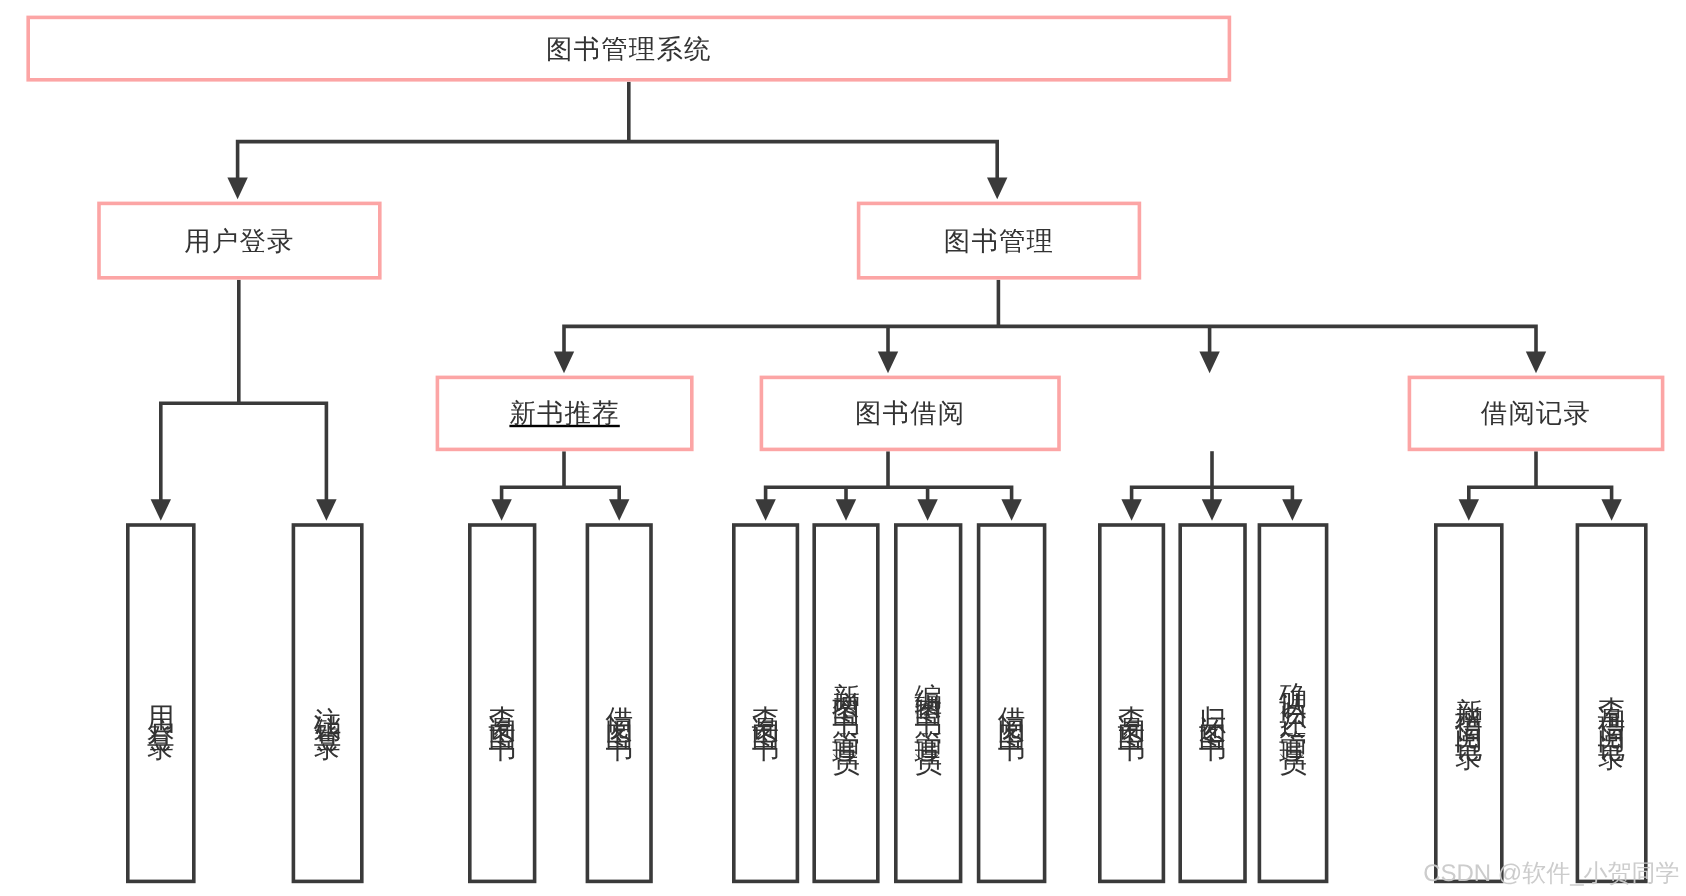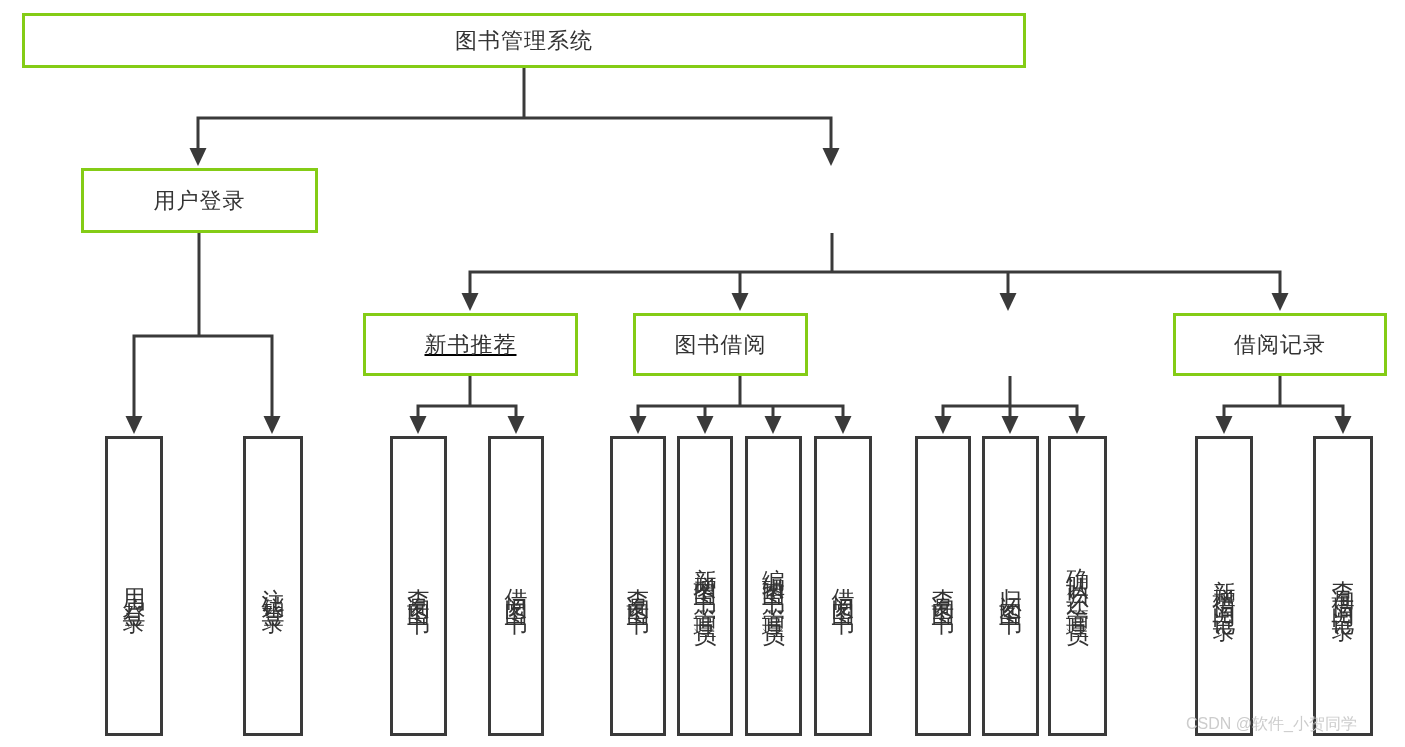--- a/index.html
+++ b/index.html
@@ -12,21 +12,21 @@
     overflow: hidden;
   }
   .connectors {
     position: absolute;
     left: 0; top: 0;
     width: 1405px; height: 747px;
   }
   .node {
     position: absolute;
     box-sizing: border-box;
-    border: 3px solid #84cc16;
+    border: 3px solid #fca5a5;
     background: #ffffff;
     display: flex;
     align-items: center;
     justify-content: center;
   }
   .node .lbl {
     color: #333333;
     font-size: 22px;
     letter-spacing: 1px;
     white-space: nowrap;
@@ -47,21 +47,21 @@
     text-orientation: mixed;
     color: #333333;
     font-size: 23px;
     letter-spacing: 8px;
     line-height: 1;
   }
   .watermark {
     position: absolute;
     left: 1186px;
     top: 714px;
-    font-size: 16px;
+    font-size: 20px;
     color: rgba(201,201,201,0.95);
     white-space: nowrap;
     z-index: 10;
   }
 </style>
 </head>
 <body>
 
 <div class="stage">
 
@@ -116,25 +116,28 @@
     </g>
   </svg>
 
   <div class="node" style="left:22px; top:13px; width:1004px; height:55px;">
     <span class="lbl">图书管理系统</span>
   </div>
 
   <div class="node" style="left:81px; top:168px; width:237px; height:65px;">
     <span class="lbl">用户登录</span>
   </div>
+  <div class="node" style="left:714px; top:168px; width:237px; height:65px;">
+    <span class="lbl">图书管理</span>
+  </div>
 
   <div class="node" style="left:363px; top:313px; width:215px; height:63px;text-decoration:underline;">
     <span class="lbl">新书推荐</span>
   </div>
-  <div class="node" style="left:633px; top:313px; width:175px; height:63px;">
+  <div class="node" style="left:633px; top:313px; width:251px; height:63px;">
     <span class="lbl">图书借阅</span>
   </div>
   <div class="node" style="left:1173px; top:313px; width:214px; height:63px;">
     <span class="lbl">借阅记录</span>
   </div>
 
   <div class="vnode" style="left:105px; width:58px;">
     <span class="lbl">用户登录</span>
   </div>
   <div class="vnode" style="left:243px; width:60px;">

